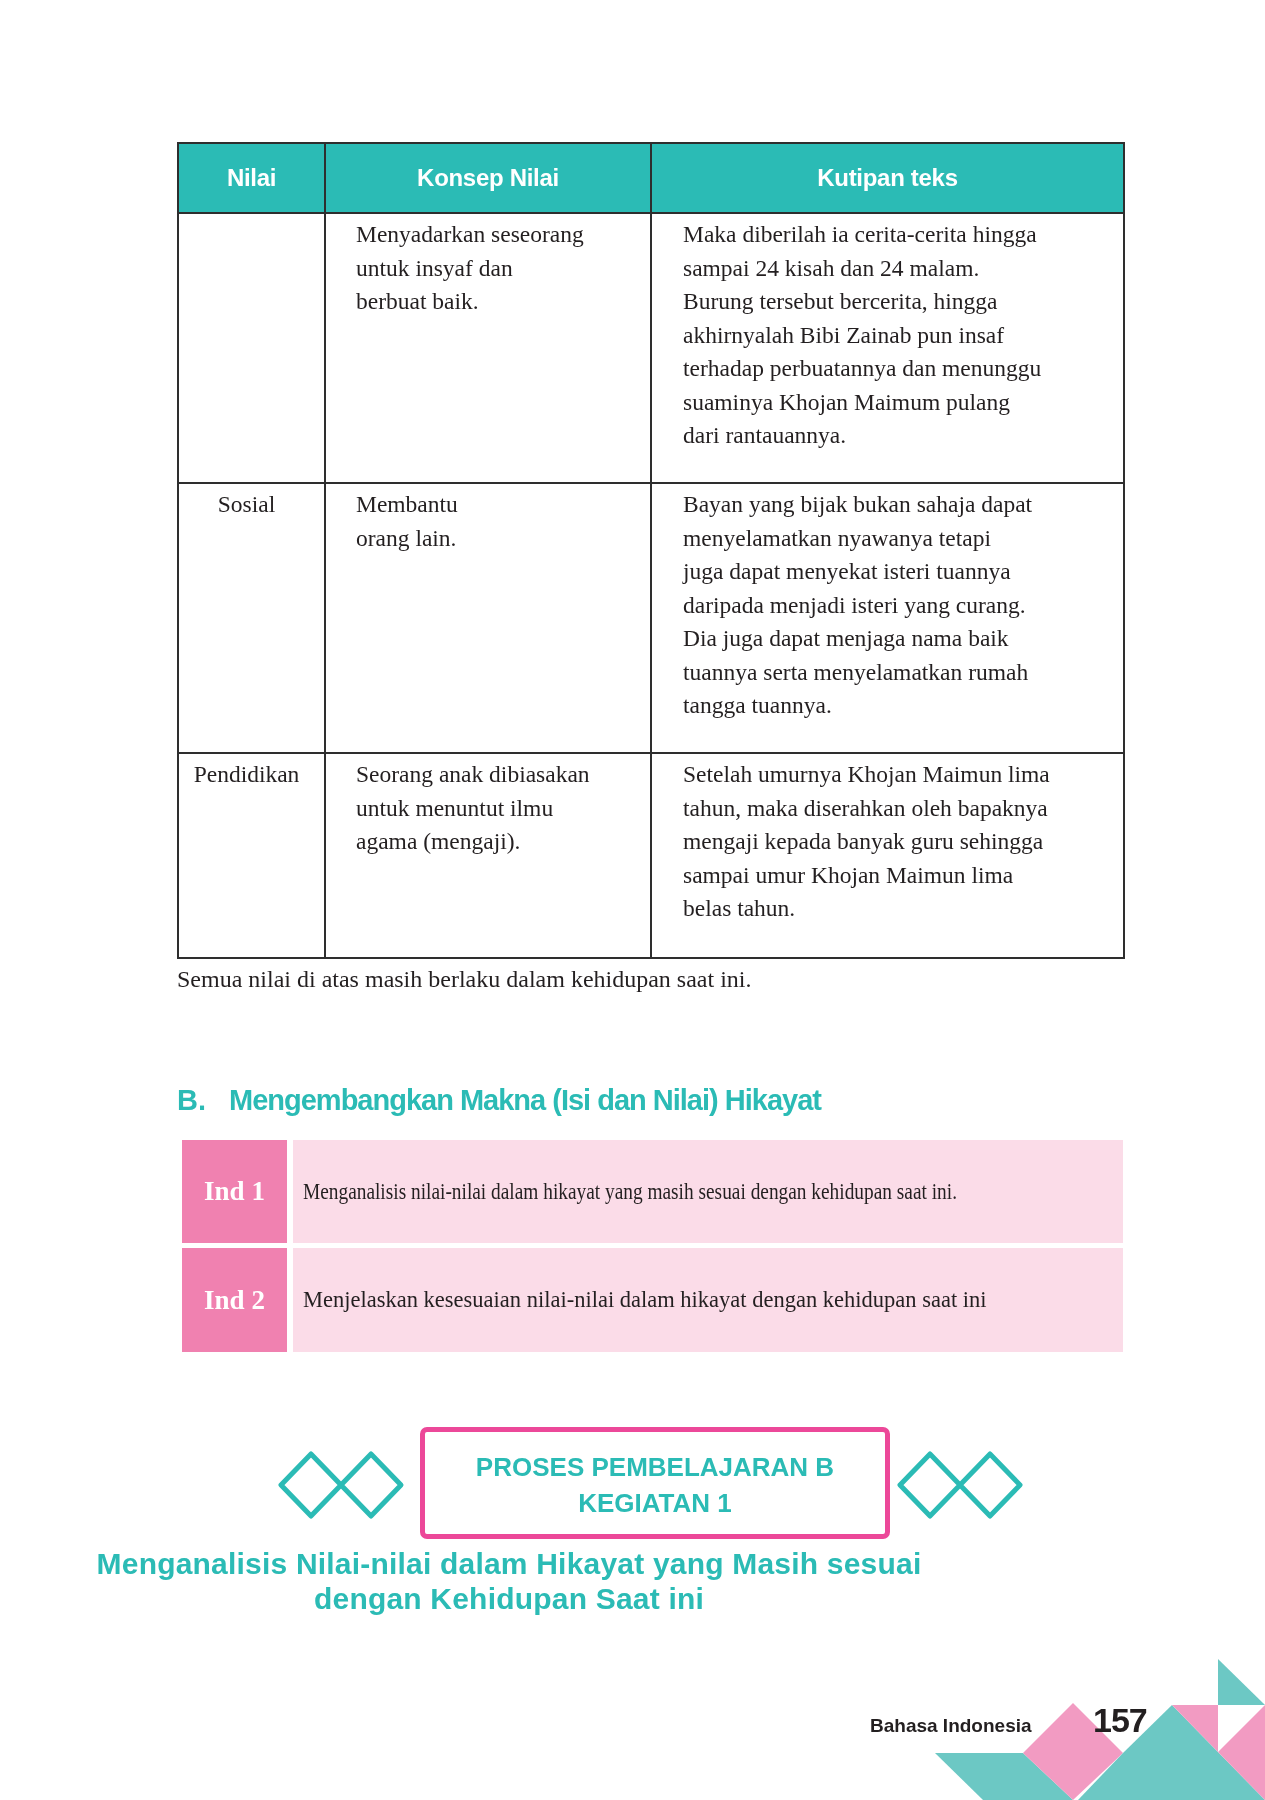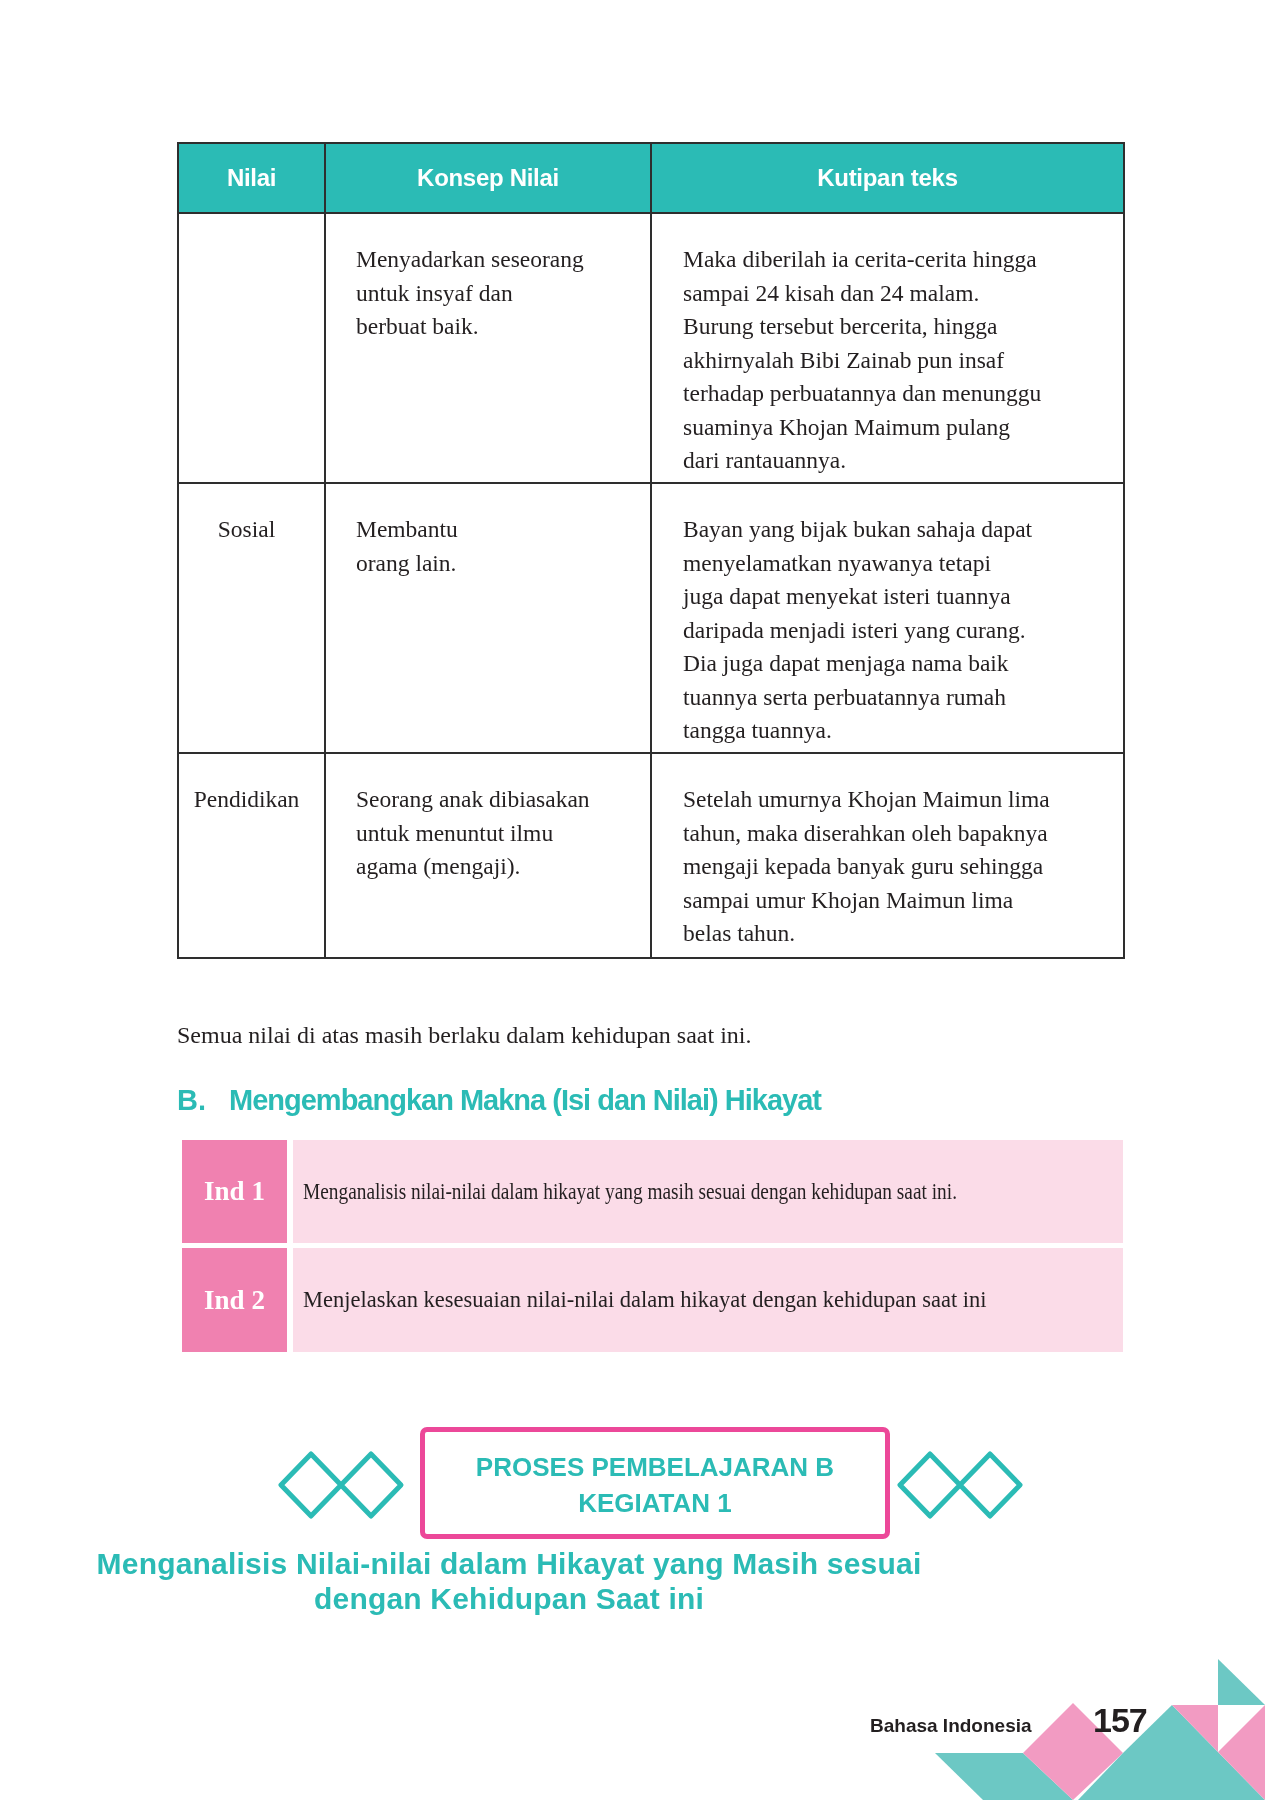--- a/index.html
+++ b/index.html
@@ -18,30 +18,30 @@
   .values-table th, .values-table td {
     border: 2.5px solid #2e2e2e; padding: 0; vertical-align: top;
   }
   .values-table th {
     background: #2bbbb5; color: #ffffff; height: 68px;
     font-family: "Liberation Sans", "DejaVu Sans", sans-serif;
     font-weight: bold; font-size: 24px; text-align: center; vertical-align: middle;
     letter-spacing: -0.3px;
   }
   .values-table td { font-size: 23.5px; line-height: 33.5px; }
-  .values-table td .cell { padding: 4px 0 0 30px; margin-top: 25px; }
+  .values-table td .cell { padding: 4px 0 0 30px; }
   .values-table td.c-nilai .cell { padding: 4px 10px 0 0; text-align: center; }
   .values-table td.c-kutipan .cell { padding-left: 31px; }
   .row-1 td { height: 268px; }
   .row-2 td { height: 268px; }
   .row-3 td { height: 203px; }
   .line { display: block; white-space: nowrap; }
 
   .caption {
-    left: 177px; top: 1018px; font-size: 24px; line-height: 34px; white-space: nowrap;
+    left: 177px; top: 962px; font-size: 24px; line-height: 34px; white-space: nowrap;
   }
 
   
   .section-heading {
     left: 177px; top: 1080px; color: #2bbbb5;
     font-family: "Liberation Sans", "DejaVu Sans", sans-serif;
     font-weight: bold; font-size: 29px; line-height: 40px; white-space: nowrap;
     letter-spacing: -1px;
   }
   .section-heading .letter { display: inline-block; width: 52px; letter-spacing: 0; }
@@ -141,21 +141,21 @@
           <span class="line">orang lain.</span>
         </div>
       </td>
       <td class="c-kutipan">
         <div class="cell">
           <span class="line">Bayan yang bijak bukan sahaja dapat</span>
           <span class="line">menyelamatkan nyawanya tetapi</span>
           <span class="line">juga dapat menyekat isteri tuannya</span>
           <span class="line">daripada menjadi isteri yang curang.</span>
           <span class="line">Dia juga dapat menjaga nama baik</span>
-          <span class="line">tuannya serta perbuatannya rumah</span>
+          <span class="line">tuannya serta menyelamatkan rumah</span>
           <span class="line">tangga tuannya.</span>
         </div>
       </td>
     </tr>
     <tr class="row-3">
       <td class="c-nilai">
         <div class="cell">
             <span class="line">Pendidikan</span>
           </div>
       </td>

